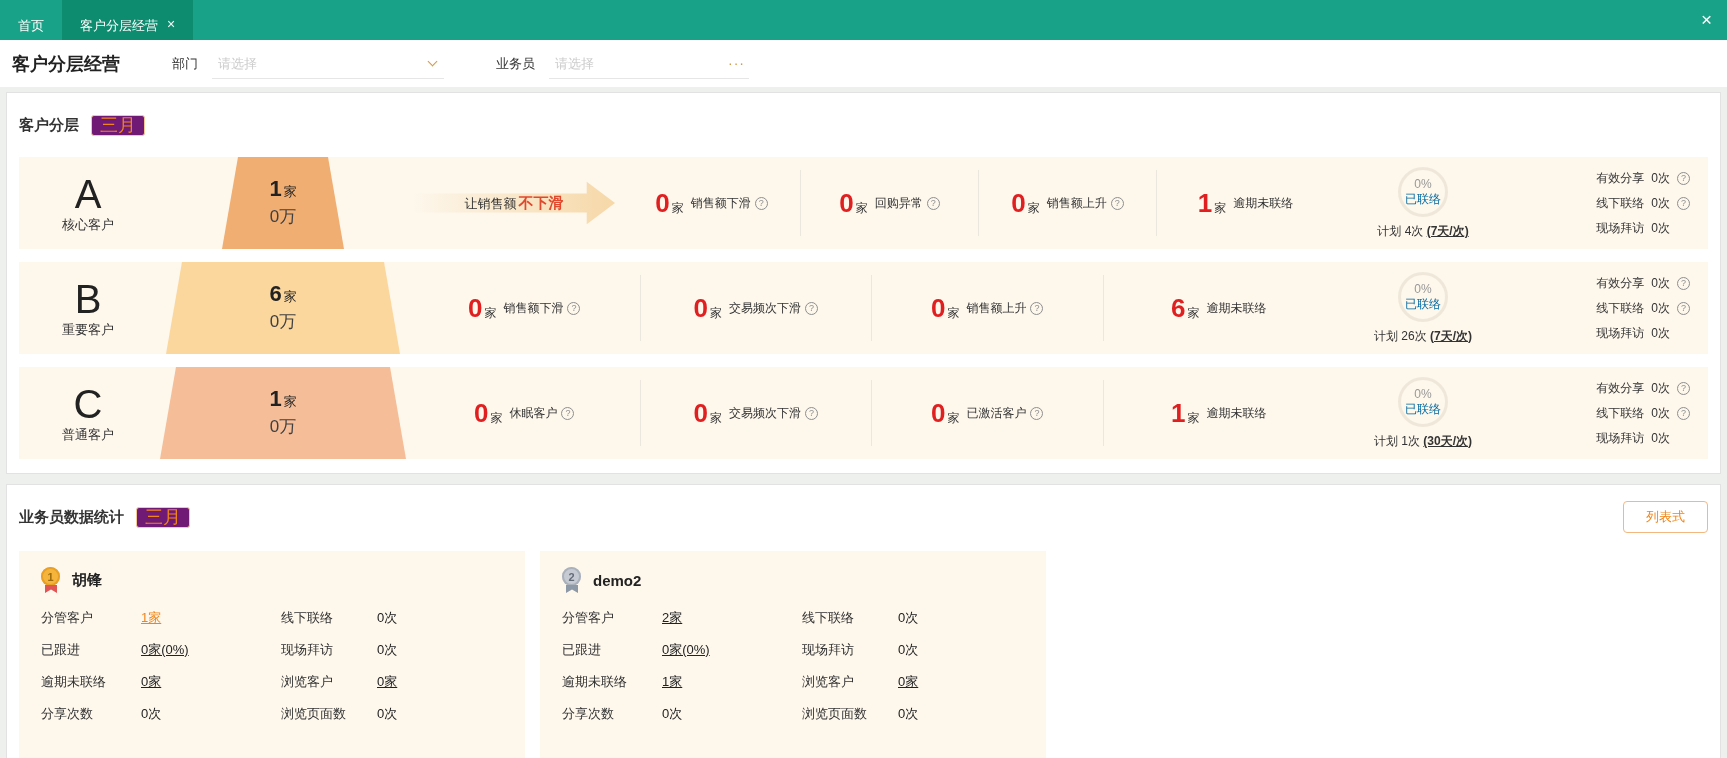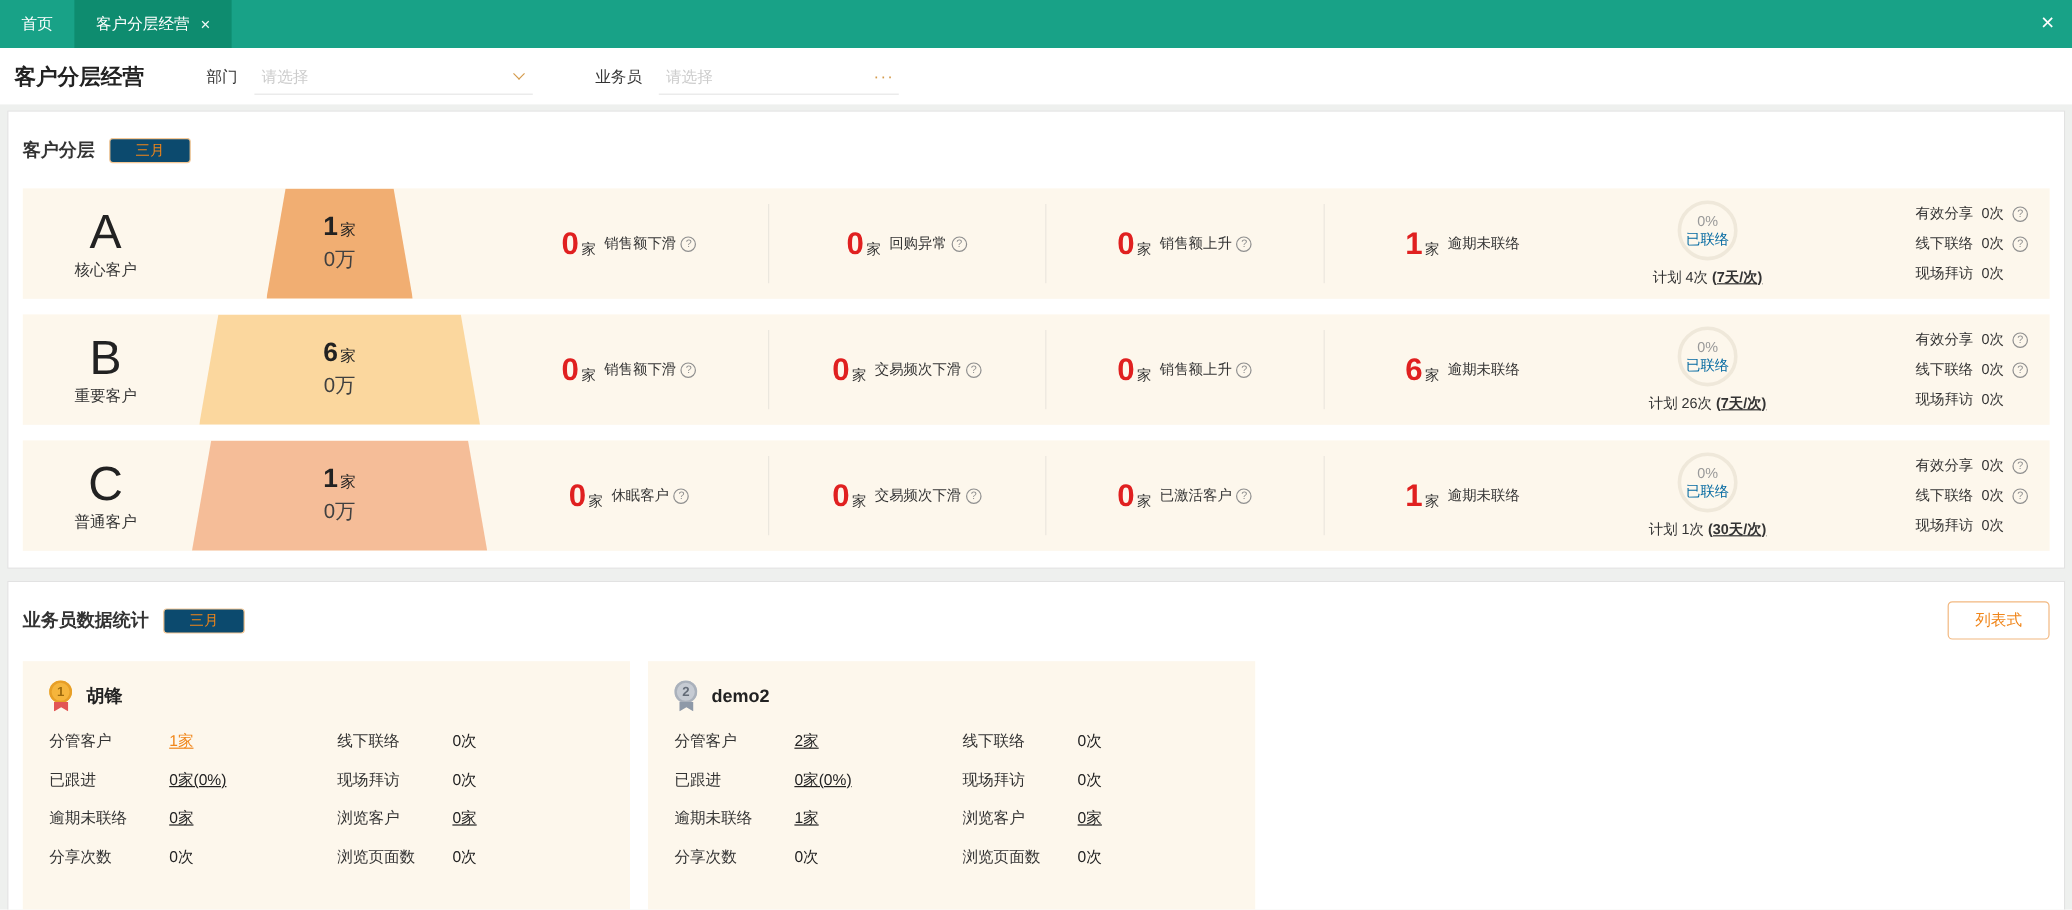--- a/index.html
+++ b/index.html
@@ -6,42 +6,42 @@
   html,body { margin:0; padding:0; }
   body {
     width:1727px; height:758px; overflow:hidden;
     background:#eef0ee;
     font-family:"Liberation Sans","DejaVu Sans",sans-serif;
     color:#333; font-size:13px;
   }
 
   
   .topbar { height:40px; background:#18a287; display:flex; align-items:stretch; }
-  .tab { display:flex; align-items:center; gap:9px; padding:17px 18px; color:#fff; font-size:13px; cursor:pointer; }
+  .tab { display:flex; align-items:flex-start; gap:9px; padding:17px 18px; color:#fff; font-size:13px; cursor:pointer; }
   .tab.active { background:#0e8c6f; }
   .tab-close { font-size:14px; opacity:.95; line-height:1; }
   .window-close { margin-left:auto; display:flex; align-items:center; padding:0 15px; color:#fff; font-size:19px; cursor:pointer; }
 
   
   .toolbar { height:47px; background:#fff; display:flex; align-items:center; padding:0 12px; }
   .page-title { font-size:18px; font-weight:bold; color:#222; margin:0; }
   .filter { display:flex; align-items:center; margin-left:52px; }
   .filter label { font-size:13px; color:#333; margin-right:14px; }
   .field { width:232px; display:flex; align-items:center; border-bottom:1px solid #e6e6e6; padding:6px 4px; }
   .field input { border:0; outline:0; flex:1; font-size:13px; background:transparent; color:#333; font-family:inherit; min-width:0; }
   .field input::placeholder { color:#ccc; }
   .chevron { width:7px; height:7px; border-right:1px solid #d49a4a; border-bottom:1px solid #d49a4a; transform:rotate(45deg); margin:-3px 4px 0 6px; flex:none; }
   .dots { color:#d49a4a; font-size:14px; letter-spacing:1px; margin-left:6px; flex:none; }
   .field.picker { width:200px; }
 
   
   .panel { background:#fff; border:1px solid #e2e2e2; margin:5px 6px 10px; padding:0 12px 14px; }
   .panel-header { height:64px; display:flex; align-items:center; }
   .panel-title { font-size:15px; font-weight:bold; color:#333; }
-  .badge { margin-left:12px; font-size:12px; color:#f08519; background:#0c4a6e; border:1px solid #f5c896; border-radius:3px; padding:1px 21px; line-height:17px; }
+  .badge { margin-left:12px; font-size:18px; color:#f08519; background:#701a75; border:1px solid #f5c896; border-radius:3px; padding:1px 8px; line-height:17px; }
   .view-btn { margin-left:auto; font-size:13px; color:#f08519; background:#fff; border:1px solid #f2b880; border-radius:4px; padding:6px 22px; cursor:pointer; font-family:inherit; }
 
   
   .seg-rows { display:flex; flex-direction:column; gap:13px; }
   .seg-row { height:92px; background:#fdf7ec; display:flex; align-items:center; }
 
   .letter-block { width:138px; text-align:center; flex:none; }
   .seg-letter { font-size:40px; color:#222; line-height:1.05; }
   .seg-cat { font-size:13px; color:#333; margin-top:1px; }
 
@@ -149,20 +149,23 @@
       <div class="letter-block">
         <div class="seg-letter">A</div>
         <div class="seg-cat">核心客户</div>
       </div>
       <div class="shape-wrap">
         <div class="seg-shape">
           <div class="count-line"><span class="count-num">1</span><span class="count-unit">家</span></div>
           <div class="amount">0万</div>
         </div>
       </div>
+      <div class="goal">
+        <div class="goal-text"><span>让销售额</span><span class="goal-hl">不下滑</span></div>
+      </div>
       <div class="seg-stats">
         <div class="stat-col bordered">
           <div class="stat-num"><span class="num">0</span><span class="unit">家</span></div>
           <div class="stat-label">
               <span>销售额下滑</span>
               <span class="help">?</span>
             </div>
         </div>
         <div class="stat-col bordered">
           <div class="stat-num"><span class="num">0</span><span class="unit">家</span></div>

